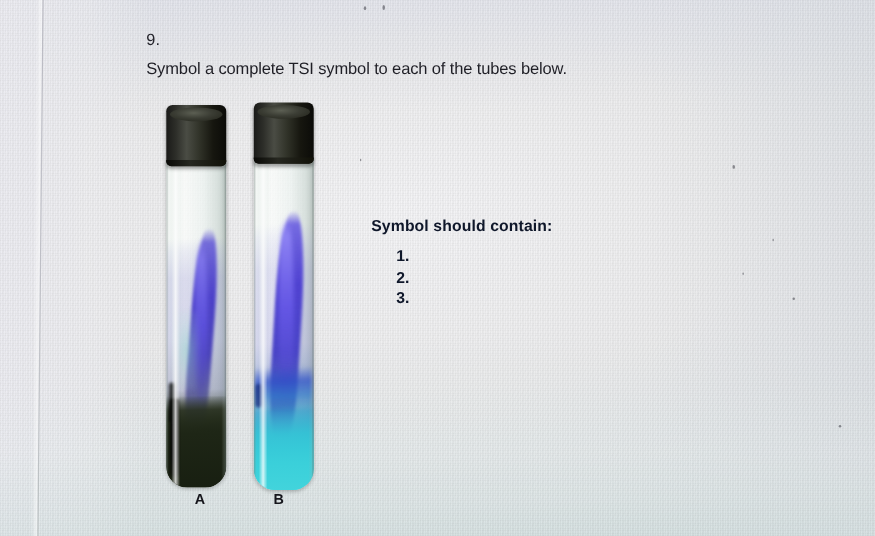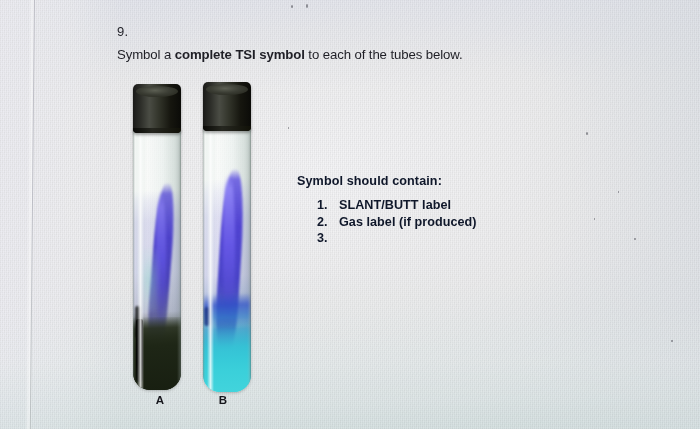--- a/index.html
+++ b/index.html
@@ -104,21 +104,21 @@
     letter-spacing: 0.2px;
   }
   .q-text {
     position: absolute;
     left: 117px; top: 47px;
     font-size: 13.2px;
     color: #1f1f26;
     white-space: nowrap;
     letter-spacing: -0.1px;
   }
-  .q-text b { font-weight: bold; }
+  .q-text b { font-weight: normal; }
 
   .sym-block {
     position: absolute;
     left: 297px; top: 174px;
     color: #0f172a;
   }
   .sym-head {
     font-size: 12.6px;
     font-weight: bold;
     letter-spacing: 0.1px;
@@ -250,25 +250,23 @@
 
   <div class="q-number">9.</div>
 
   <div class="q-text"><span>Symbol a </span><b>complete TSI symbol</b><span> to each of the tubes below.</span></div>
 
   <div class="sym-block">
     <div class="sym-head">Symbol should contain:</div>
     <ul class="sym-list">
       <li>
         <span class="sym-num">1.</span>
-        <span class="sym-label">SLANT/BUTT label</span>
       </li>
       <li>
         <span class="sym-num">2.</span>
-        <span class="sym-label">Gas label (if produced)</span>
       </li>
       <li>
         <span class="sym-num">3.</span>
       </li>
     </ul>
   </div>
 
   <div class="tube-wrap" style="left:133px;top:84px;width:48px;height:310px;">
 
     <div class="glass" style="top:44px;height:262px;">

